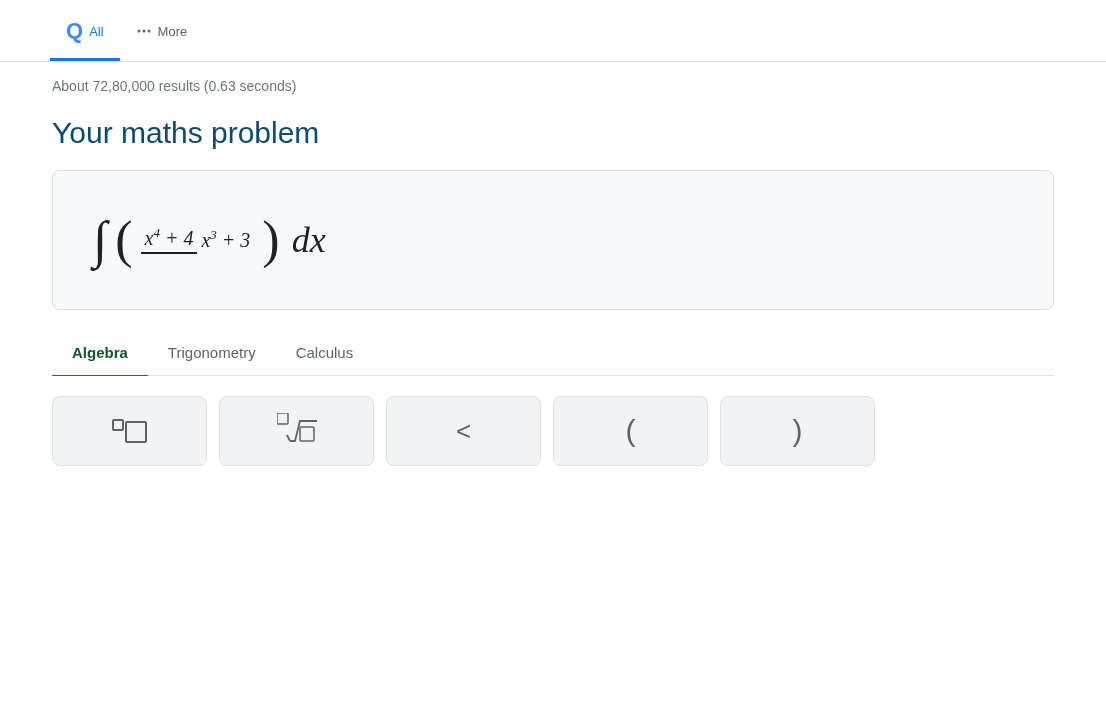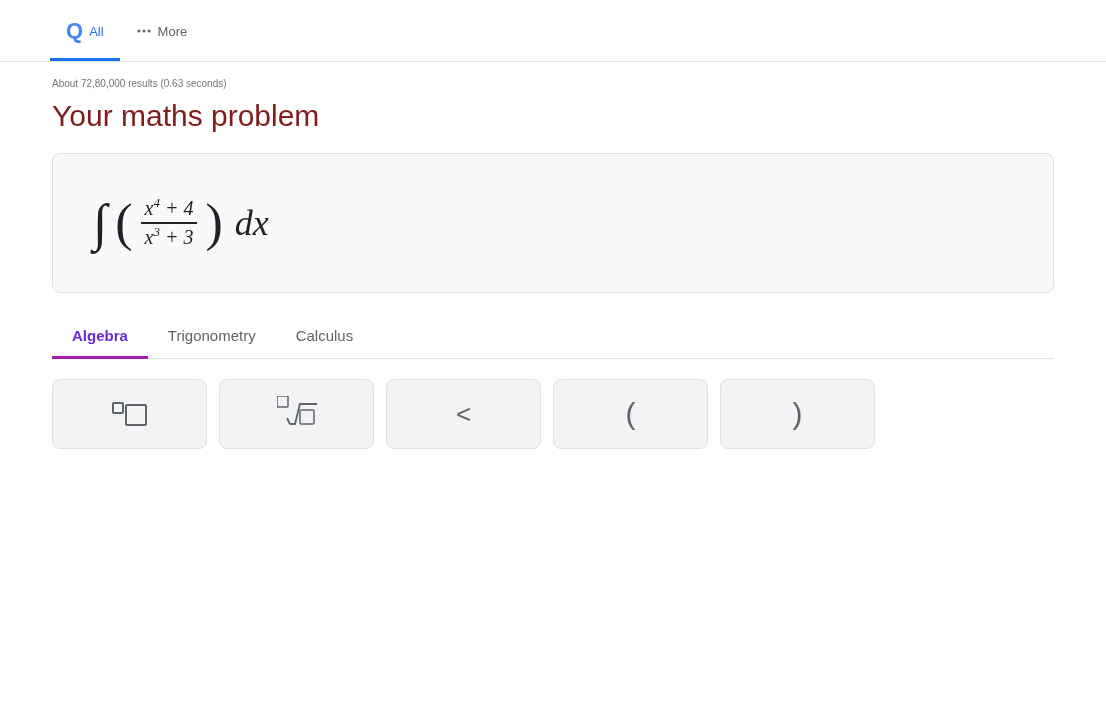--- a/index.html
+++ b/index.html
@@ -40,34 +40,35 @@
 
     .nav-tab .tab-icon {
       font-size: 15px;
       display: inline-flex;
       align-items: center;
     }
 
     
     .results-count {
       padding: 16px 52px 10px;
-      font-size: 10px;
+      font-size: 14px;
       color: #70757a;
     }
 
     
     .math-section {
       padding: 0 52px;
     }
 
     .math-title {
       font-size: 30px;
       font-weight: 400;
-      color: #7f1d1d;
+      color: #0c4a6e;
       margin-bottom: 20px;
+      margin-top: 12px;
     }
 
     .math-box {
       background: #f8f9fa;
       border: 1px solid #e0e0e0;
       border-radius: 8px;
       padding: 40px 40px;
       margin-bottom: 24px;
       min-height: 140px;
       display: flex;
@@ -93,21 +94,21 @@
 
     .big-paren {
       font-size: 52px;
       font-style: normal;
       line-height: 1;
       font-family: "Times New Roman", serif;
     }
 
     .fraction {
       display: flex;
-      flex-direction: column;
+      flex-direction: row;
       align-items: flex-start;
       margin: 0 4px;
     }
 
     .fraction .numerator {
       font-size: 20px;
       border-bottom: 2px solid #202124;
       padding: 0 4px 2px;
       font-family: "Times New Roman", serif;
     }
@@ -141,23 +142,23 @@
     .math-tab {
       padding: 10px 20px 12px;
       font-size: 15px;
       cursor: pointer;
       color: #5f6368;
       border-bottom: 3px solid transparent;
       margin-bottom: -1px;
     }
 
     .math-tab.active {
-      color: #6d28d9;
+      color: #14532d;
       font-weight: 600;
-      border-bottom: 3px solid #a21caf;
+      border-bottom: 1px solid #a21caf;
       text-align: right;
     }
 
     
     .calc-buttons {
       display: flex;
       gap: 12px;
       overflow: hidden;
     }
 

